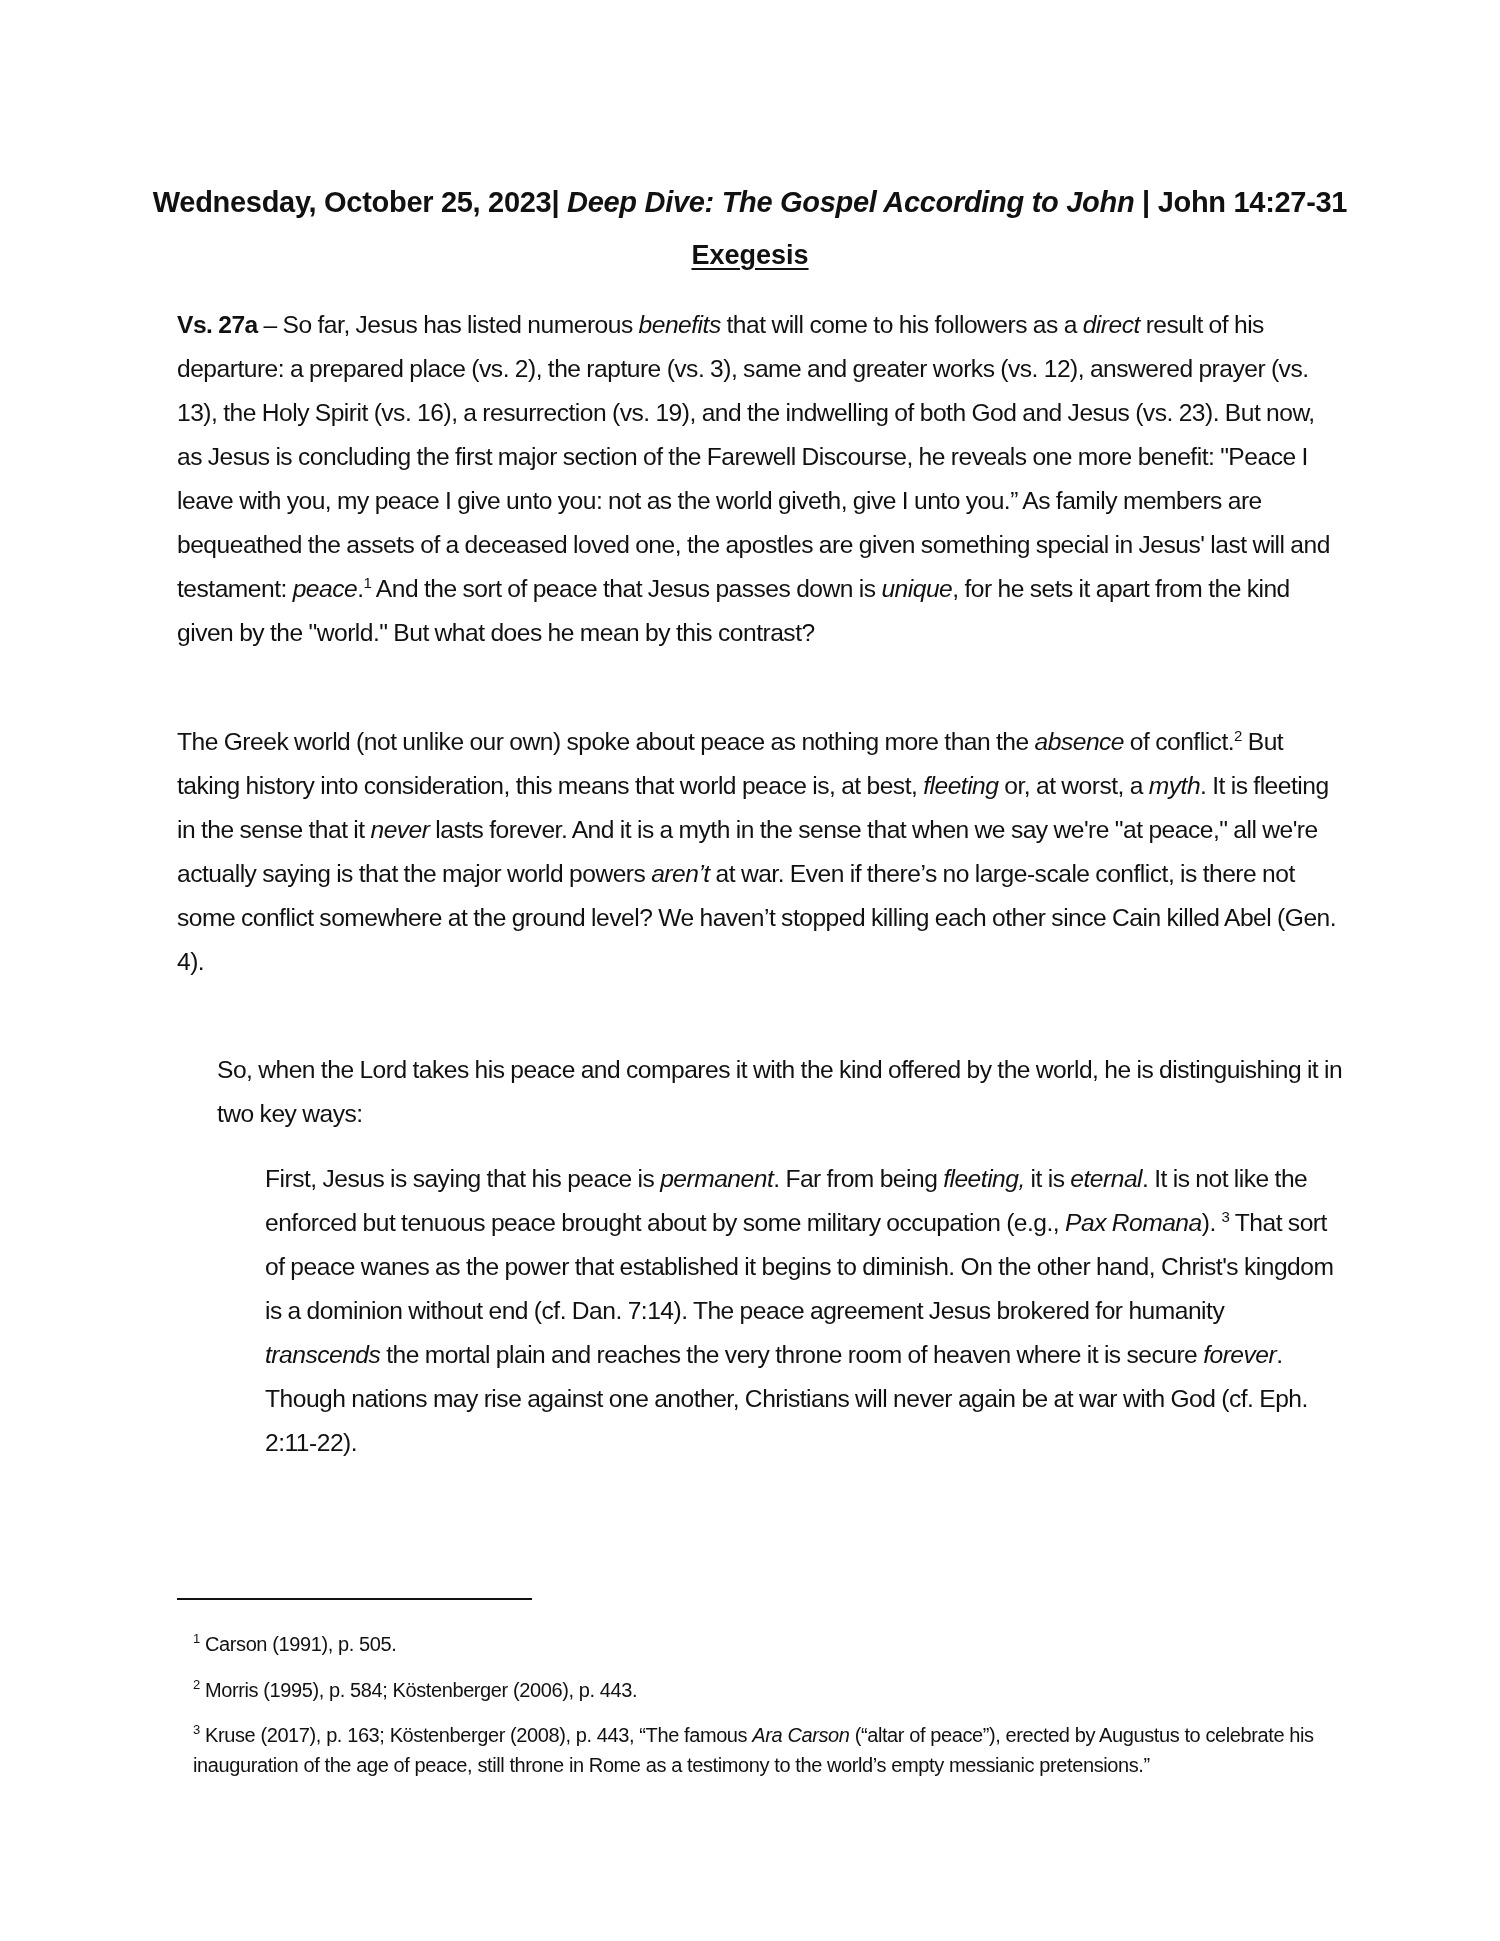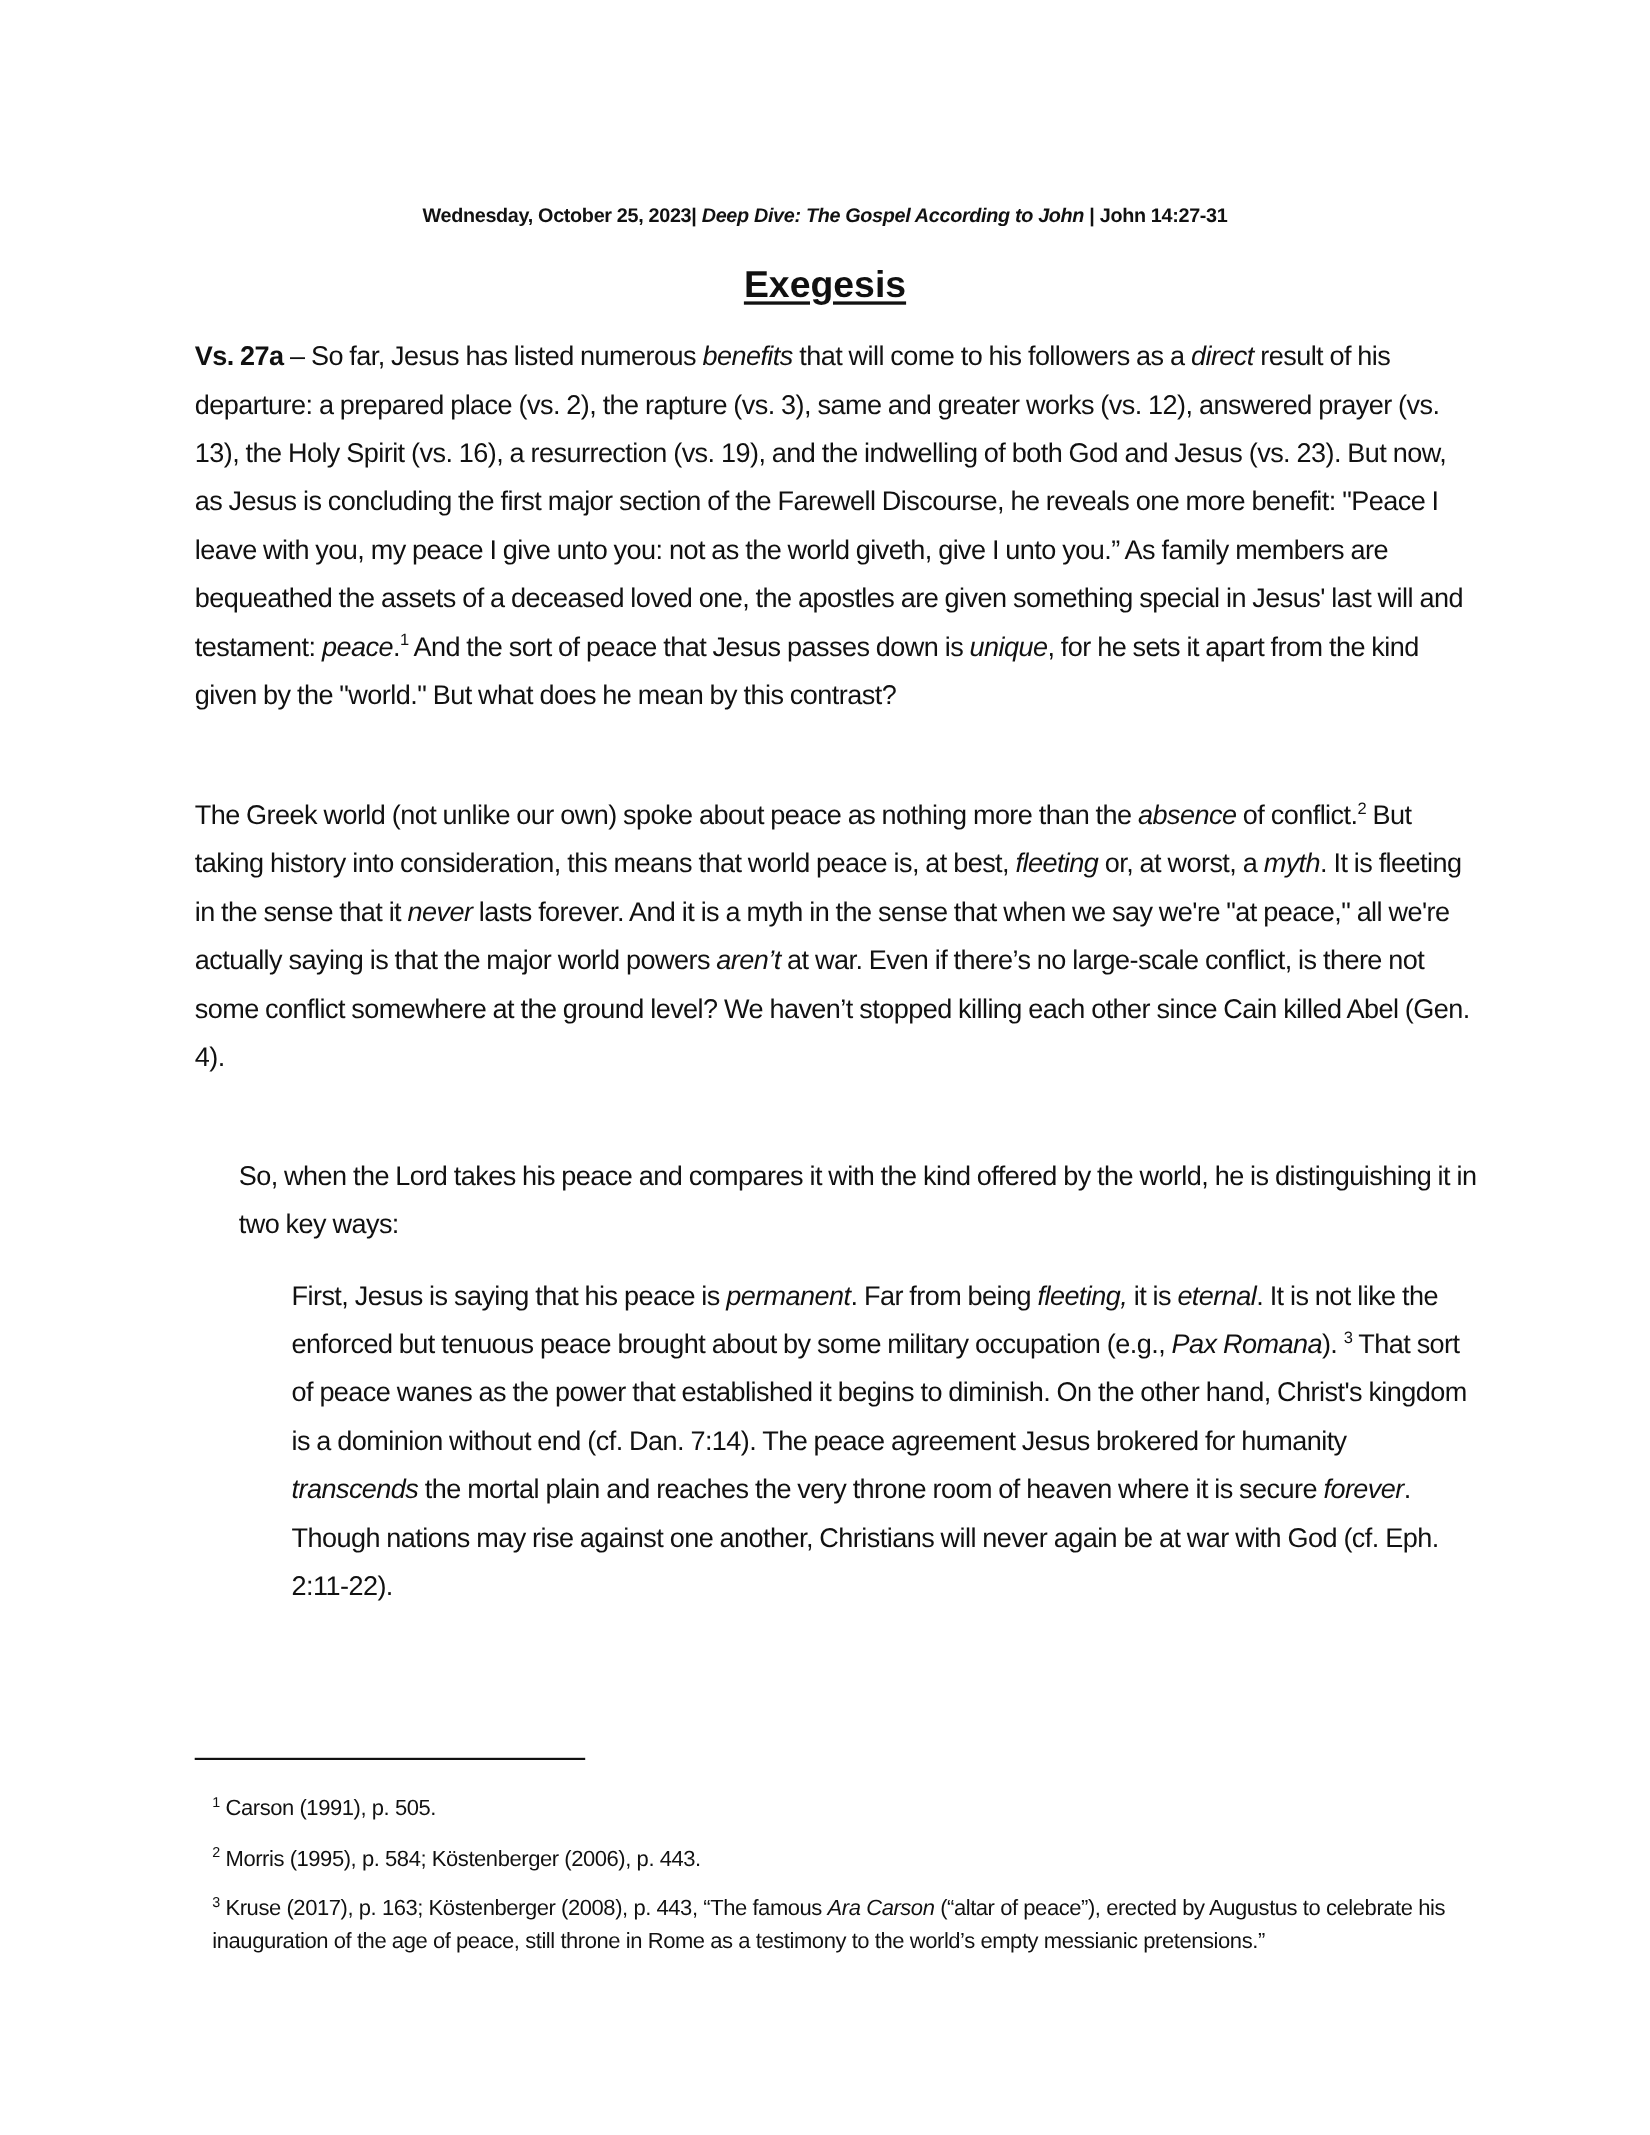--- a/index.html
+++ b/index.html
@@ -4,26 +4,26 @@
   <style>
     html, body { margin: 0; padding: 0; background: #ffffff; }
     body {
       width: 1500px; height: 1941px; position: relative; overflow: hidden;
       font-family: "Liberation Sans", "DejaVu Sans", sans-serif;
       color: #111111;
     }
     .page { position: absolute; left: 0; top: 0; width: 1500px; height: 1941px; }
     .header-line {
       position: absolute; left: 0; width: 1500px; top: 186px;
-      text-align: center; font-weight: bold; font-size: 18px; letter-spacing: -0.3px;
+      text-align: center; font-weight: bold; font-size: 29px; letter-spacing: -0.3px;
     }
     .header-line i { font-style: italic; }
     .section-title {
       position: absolute; left: 0; width: 1500px; top: 240px;
-      text-align: center; font-weight: bold; font-size: 34px;
+      text-align: center; font-weight: bold; font-size: 27px;
       text-decoration: underline; text-underline-offset: 4px;
     }
     .body-text {
       position: absolute; left: 177px; width: 1160px;
       font-size: 24.6px; line-height: 44px; letter-spacing: -0.5px;
       word-spacing: -0.5px;
     }
     .p1 { top: 303px; }
     .p2 { top: 720px; }
     .p3 { top: 1048px; margin-left: 40px; }

